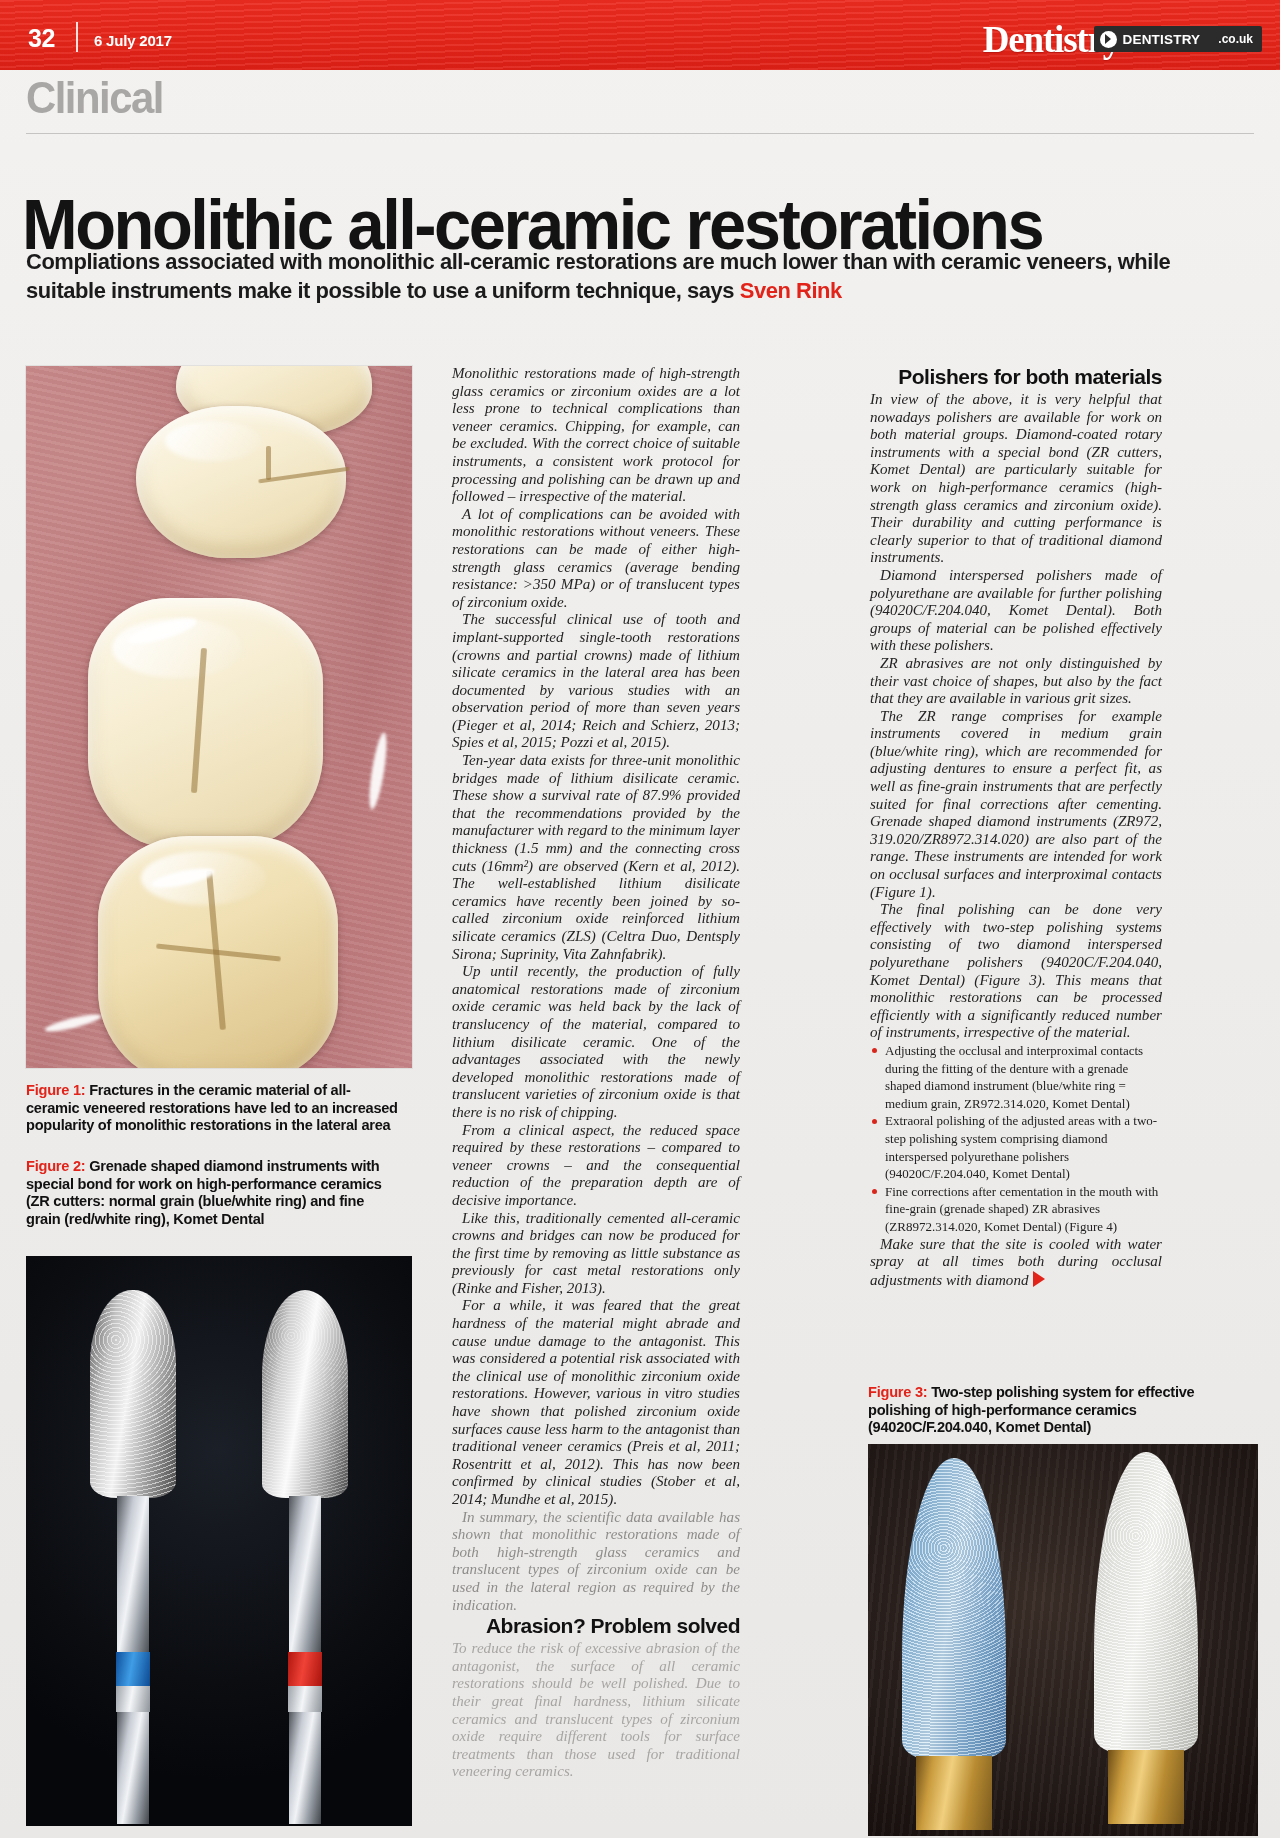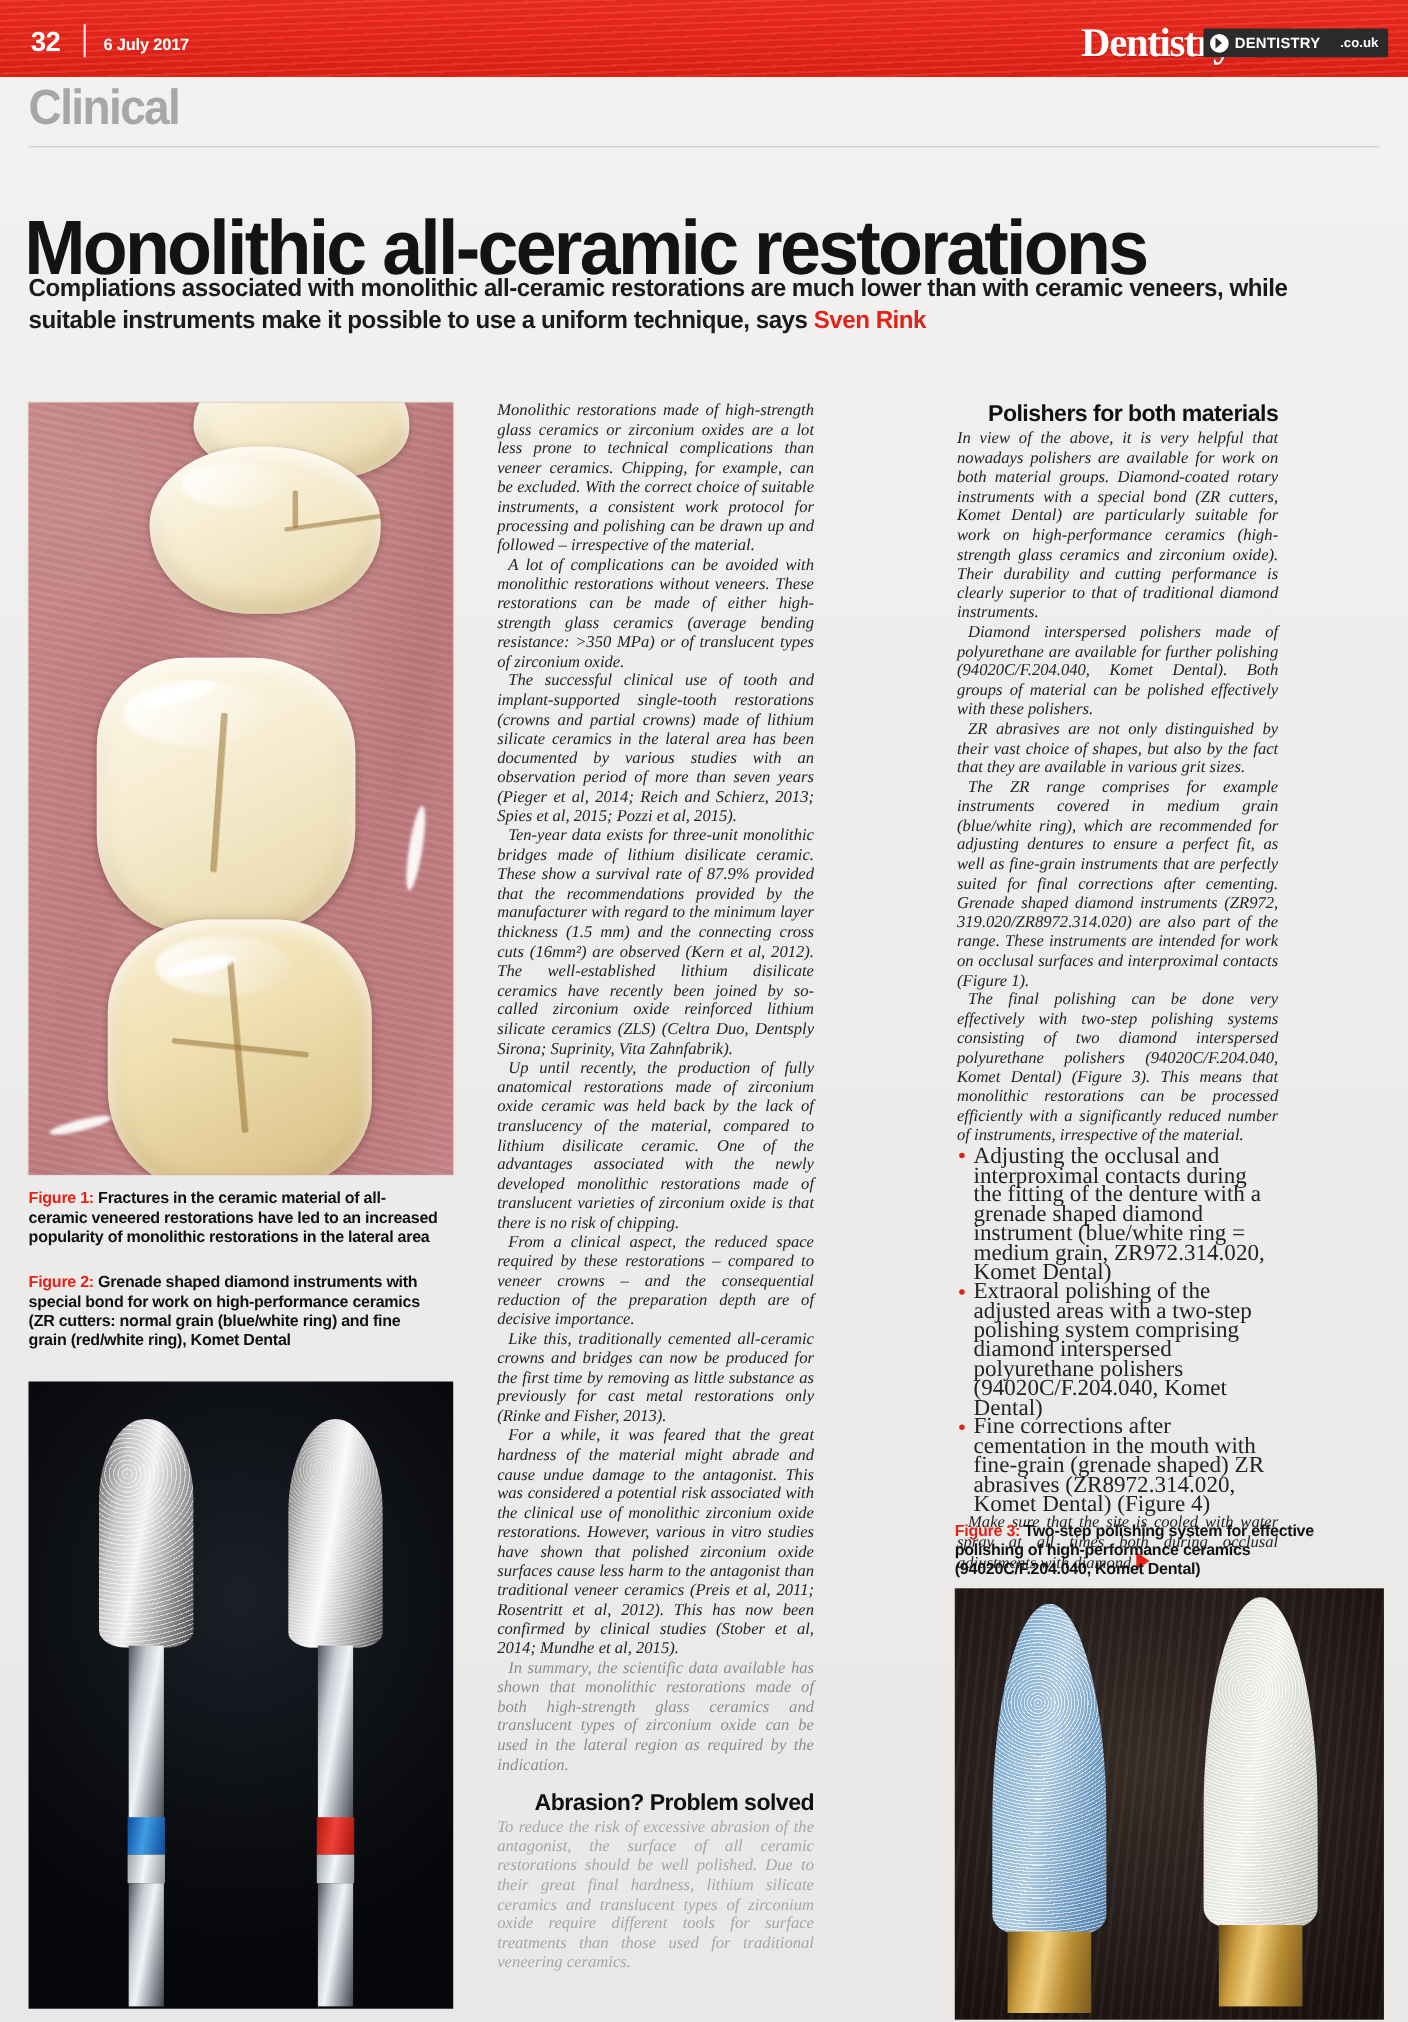--- a/index.html
+++ b/index.html
@@ -104,21 +104,21 @@
   .subhead{
     font-family:"Liberation Sans",sans-serif;
     font-size:21px;font-weight:bold;color:#111;
     letter-spacing:-.5px;margin:0 0 2px 0;text-align:right;
   }
 
   ul.bullets{margin:0;padding:0;list-style:none;}
   ul.bullets li{
     position:relative;padding-left:15px;
     font-family:"Liberation Serif",serif;
-    font-size:21px;line-height:17.6px;color:#232323;
+    font-size:13px;line-height:17.6px;color:#232323;
   }
   ul.bullets li:before{
     content:"";position:absolute;left:2px;top:6.5px;
     width:5px;height:5px;border-radius:50%;background:#d9261c;
   }
   .endmark{
     display:inline-block;width:0;height:0;vertical-align:-2px;margin-left:4px;
     border-left:12px solid #e2231a;border-top:8px solid transparent;border-bottom:8px solid transparent;
   }
 
@@ -319,21 +319,21 @@
       <p>The successful clinical use of tooth and implant-supported single-tooth restorations (crowns and partial crowns) made of lithium silicate ceramics in the lateral area has been documented by various studies with an observation period of more than seven years (Pieger et al, 2014; Reich and Schierz, 2013; Spies et al, 2015; Pozzi et al, 2015).</p>
       <p>Ten-year data exists for three-unit monolithic bridges made of lithium disilicate ceramic. These show a survival rate of 87.9% provided that the recommendations provided by the manufacturer with regard to the minimum layer thickness (1.5 mm) and the connecting cross cuts (16mm²) are observed (Kern et al, 2012). The well-established lithium disilicate ceramics have recently been joined by so-called zirconium oxide reinforced lithium silicate ceramics (ZLS) (Celtra Duo, Dentsply Sirona; Suprinity, Vita Zahnfabrik).</p>
       <p>Up until recently, the production of fully anatomical restorations made of zirconium oxide ceramic was held back by the lack of translucency of the material, compared to lithium disilicate ceramic. One of the advantages associated with the newly developed monolithic restorations made of translucent varieties of zirconium oxide is that there is no risk of chipping.</p>
       <p>From a clinical aspect, the reduced space required by these restorations – compared to veneer crowns – and the consequential reduction of the preparation depth are of decisive importance.</p>
       <p>Like this, traditionally cemented all-ceramic crowns and bridges can now be produced for the first time by removing as little substance as previously for cast metal restorations only (Rinke and Fisher, 2013).</p>
       <p>For a while, it was feared that the great hardness of the material might abrade and cause undue damage to the antagonist. This was considered a potential risk associated with the clinical use of monolithic zirconium oxide restorations. However, various in vitro studies have shown that polished zirconium oxide surfaces cause less harm to the antagonist than traditional veneer ceramics (Preis et al, 2011; Rosentritt et al, 2012). This has now been confirmed by clinical studies (Stober et al, 2014; Mundhe et al, 2015).</p>
     </div>
     <div class="body-txt faded">
       <p>In summary, the scientific data available has shown that monolithic restorations made of both high-strength glass ceramics and translucent types of zirconium oxide can be used in the lateral region as required by the indication.</p>
     </div>
-    <h2 class="subhead" style="margin-top:13px;">Abrasion? Problem solved</h2>
+    <h2 class="subhead" style="">Abrasion? Problem solved</h2>
     <div class="body-txt faded2">
       <p class="first">To reduce the risk of excessive abrasion of the antagonist, the surface of all ceramic restorations should be well polished. Due to their great final hardness, lithium silicate ceramics and translucent types of zirconium oxide require different tools for surface treatments than those used for traditional veneering ceramics.</p>
 
     </div>
   </div>
 
   <div class="col col-right">
     <h2 class="subhead">Polishers for both materials</h2>
     <div class="body-txt">
       <p class="first">In view of the above, it is very helpful that nowadays polishers are available for work on both material groups. Diamond-coated rotary instruments with a special bond (ZR cutters, Komet Dental) are particularly suitable for work on high-performance ceramics (high-strength glass ceramics and zirconium oxide). Their durability and cutting performance is clearly superior to that of traditional diamond instruments.</p>

